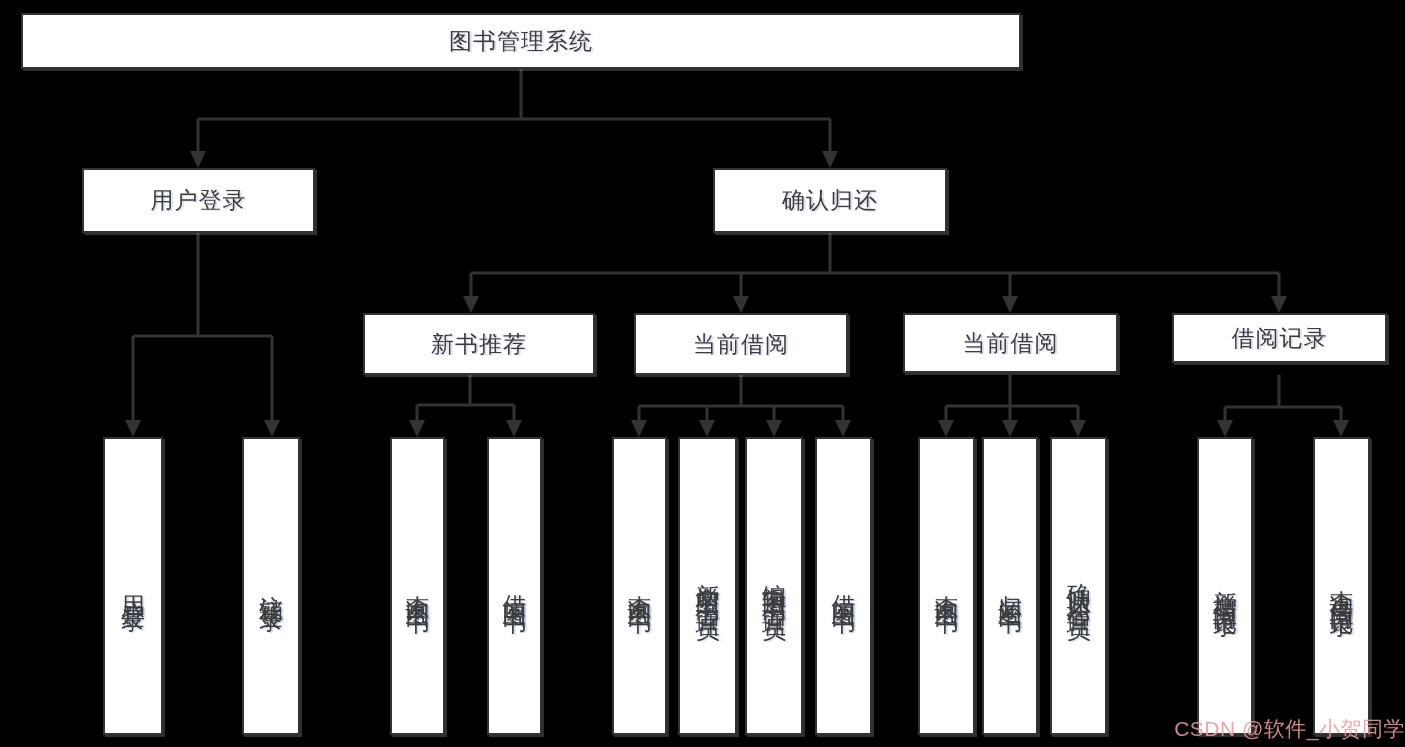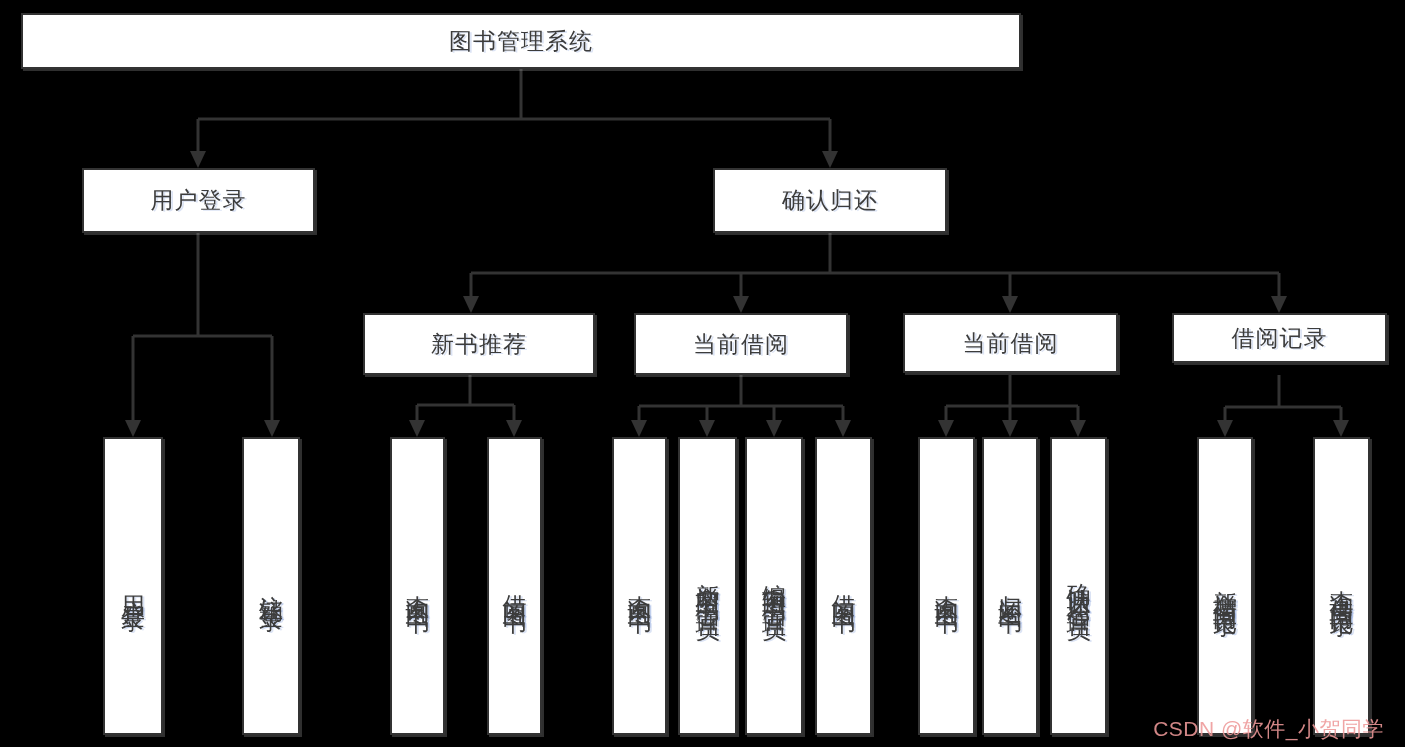--- a/index.html
+++ b/index.html
@@ -15,21 +15,21 @@
     color:#3c3c3c;
     box-shadow:2px 2px 0 rgba(170,170,170,0.28);
     text-shadow:2px 1px 0 rgba(125,155,215,0.28);
   }
   .hnode{font-size:23px;letter-spacing:1px;}
   .vnode{
     writing-mode:vertical-rl;text-orientation:mixed;
     font-size:24px;letter-spacing:5px;line-height:1;
   }
   #watermark{
-    position:absolute;right:21px;bottom:4px;z-index:3;
+    position:absolute;right:0;bottom:4px;z-index:3;
     font-size:21px;letter-spacing:0.5px;
     color:rgba(238,153,153,0.88);
     white-space:nowrap;
   }
 </style>
 </head>
 <body>
 
 <div id="canvas">
 

